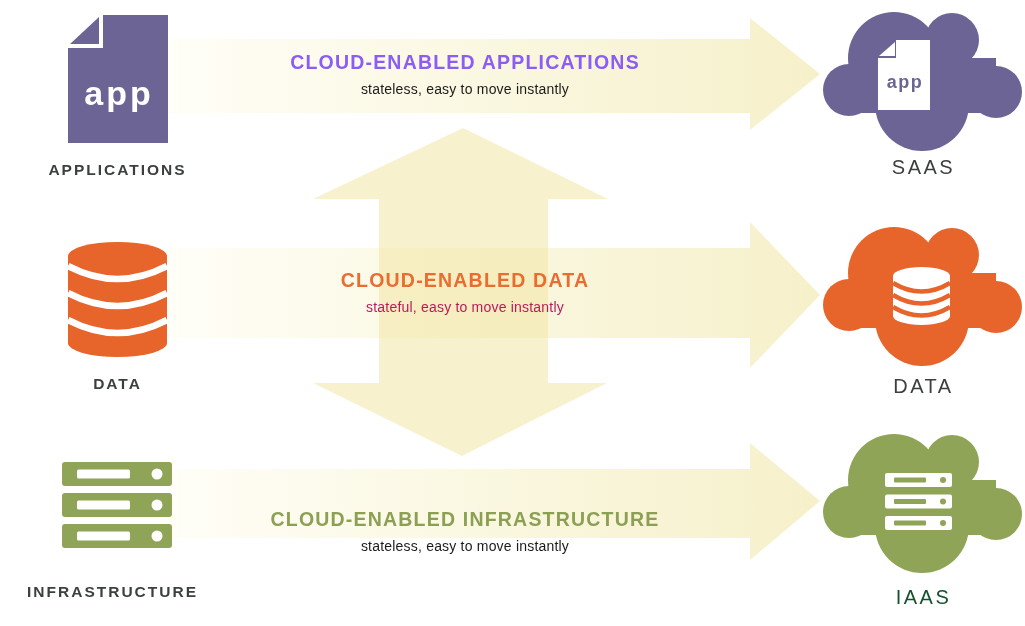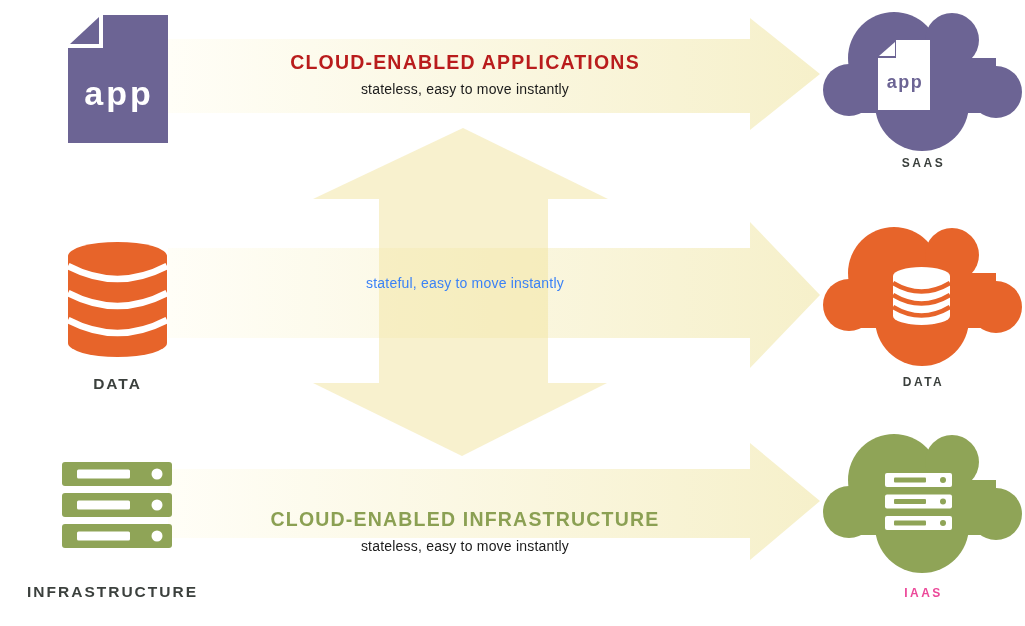--- a/index.html
+++ b/index.html
@@ -3,21 +3,21 @@
 <meta charset="utf-8">
 <style>
   html,body {margin:0; padding:0; background:#ffffff;}
   body {font-family:"Liberation Sans", sans-serif;}
   .canvas {position:relative; width:1025px; height:626px; background:#ffffff; overflow:hidden;}
   .abs {position:absolute;}
   .band-text {position:absolute; left:170px; width:590px; text-align:center;}
   .band-title {font-weight:bold; font-size:19.5px; letter-spacing:1.2px; line-height:24px;}
   .band-sub {font-size:14px; line-height:22px; margin-top:4px; letter-spacing:0.2px; color:#1b1b1b;}
   .side-label {position:absolute; font-weight:bold; font-size:15.5px; letter-spacing:2px; color:#3b403d; text-align:center;}
-  .cloud-label {position:absolute; font-weight:bold; font-size:12px; letter-spacing:2.5px; color:#3b403d; text-align:center; width:203px;}
+  .cloud-label {position:absolute; font-weight:normal; font-size:20px; letter-spacing:2.5px; color:#3b403d; text-align:center; width:203px;}
   .doc-text-lg {font-family:"Liberation Sans", sans-serif; font-size:34px; font-weight:bold; letter-spacing:3px;}
   .doc-text-sm {font-family:"Liberation Sans", sans-serif; font-size:18px; font-weight:bold; letter-spacing:1.5px;}
 </style>
 </head>
 <body>
 
 <div class="canvas">
 
   <svg class="abs" style="left:0; top:0;" width="1025" height="626" viewBox="0 0 1025 626">
     <defs>
@@ -32,23 +32,24 @@
     <polygon points="463,128 608,199 548,199 548,383 607,383 462,456 313,383 379,383 379,199 313,199" fill="rgba(241,227,158,0.5)"></polygon>
   </svg>
 
   <svg class="abs" style="left:68px; top:15px;" width="100" height="128" viewBox="0 0 100 128">
     <g fill="#6c6494">
       <path d="M35,0 H100 V128 H0 V33 H35 Z"></path>
       <path d="M2,29 H31 V2 Z"></path>
     </g>
     <text x="51" y="90" class="doc-text-lg" fill="#ffffff" text-anchor="middle">app</text>
   </svg>
+  <div class="side-label" style="left: 15px; top: 161px; width: 205px; color: rgb(59, 64, 61);">APPLICATIONS</div>
 
   <div class="band-text" style="top:50px;">
-    <div class="band-title" style="color: #b91c1c;">CLOUD-ENABLED APPLICATIONS</div>
+    <div class="band-title" style="color: #8b5cf6;">CLOUD-ENABLED APPLICATIONS</div>
     <div class="band-sub" style="color: rgb(27, 27, 27);">stateless, easy to move instantly</div>
   </div>
 
   <svg class="abs" style="left:822px; top:8px;" width="203" height="145" viewBox="0 0 203 145">
     <g fill="#6c6494">
       <circle cx="72" cy="50" r="46"></circle>
       <circle cx="130" cy="32" r="27"></circle>
       <circle cx="27" cy="82" r="26"></circle>
       <circle cx="174" cy="84" r="26"></circle>
       <circle cx="100" cy="96" r="47"></circle>
@@ -66,21 +67,22 @@
     <path d="M0,14 A49.5,14 0 0 1 99,14 V101 A49.5,14 0 0 1 0,101 Z" fill="#e7642a"></path>
     <g stroke="#ffffff" stroke-width="6.5" fill="none">
       <path d="M0,24 Q49.5,50 99,24"></path>
       <path d="M0,51 Q49.5,77 99,51"></path>
       <path d="M0,78 Q49.5,104 99,78"></path>
     </g>
   </svg>
   <div class="side-label" style="left: 15px; top: 375px; width: 205px; color: rgb(59, 64, 61);">DATA</div>
 
   <div class="band-text" style="top:268px;">
-    <div class="band-sub" style="color: #3b82f6;">stateful, easy to move instantly</div>
+    <div class="band-title" style="color: rgb(233, 108, 49);">CLOUD-ENABLED DATA</div>
+    <div class="band-sub" style="color: #be185d;">stateful, easy to move instantly</div>
   </div>
 
   <svg class="abs" style="left:822px; top:223px;" width="203" height="148" viewBox="0 0 203 148">
     <g fill="#e7642a">
       <circle cx="72" cy="50" r="46"></circle>
       <circle cx="130" cy="32" r="27"></circle>
       <circle cx="27" cy="82" r="26"></circle>
       <circle cx="174" cy="84" r="26"></circle>
       <circle cx="100" cy="96" r="47"></circle>
       <rect x="27" y="50" width="147" height="55"></rect>
@@ -136,15 +138,15 @@
       <g fill="#8fa457">
         <rect x="9" y="4.5" width="32" height="5" rx="1"></rect>
         <rect x="9" y="26" width="32" height="5" rx="1"></rect>
         <rect x="9" y="47.5" width="32" height="5" rx="1"></rect>
         <circle cx="58" cy="7" r="3"></circle>
         <circle cx="58" cy="28.5" r="3"></circle>
         <circle cx="58" cy="50" r="3"></circle>
       </g>
     </g>
   </svg>
-  <div class="cloud-label" style="left: 822px; top: 586px; color: #ec4899;">IAAS</div>
+  <div class="cloud-label" style="left: 822px; top: 586px; color: #14532d;">IAAS</div>
 
 </div>
 
 </body></html>

